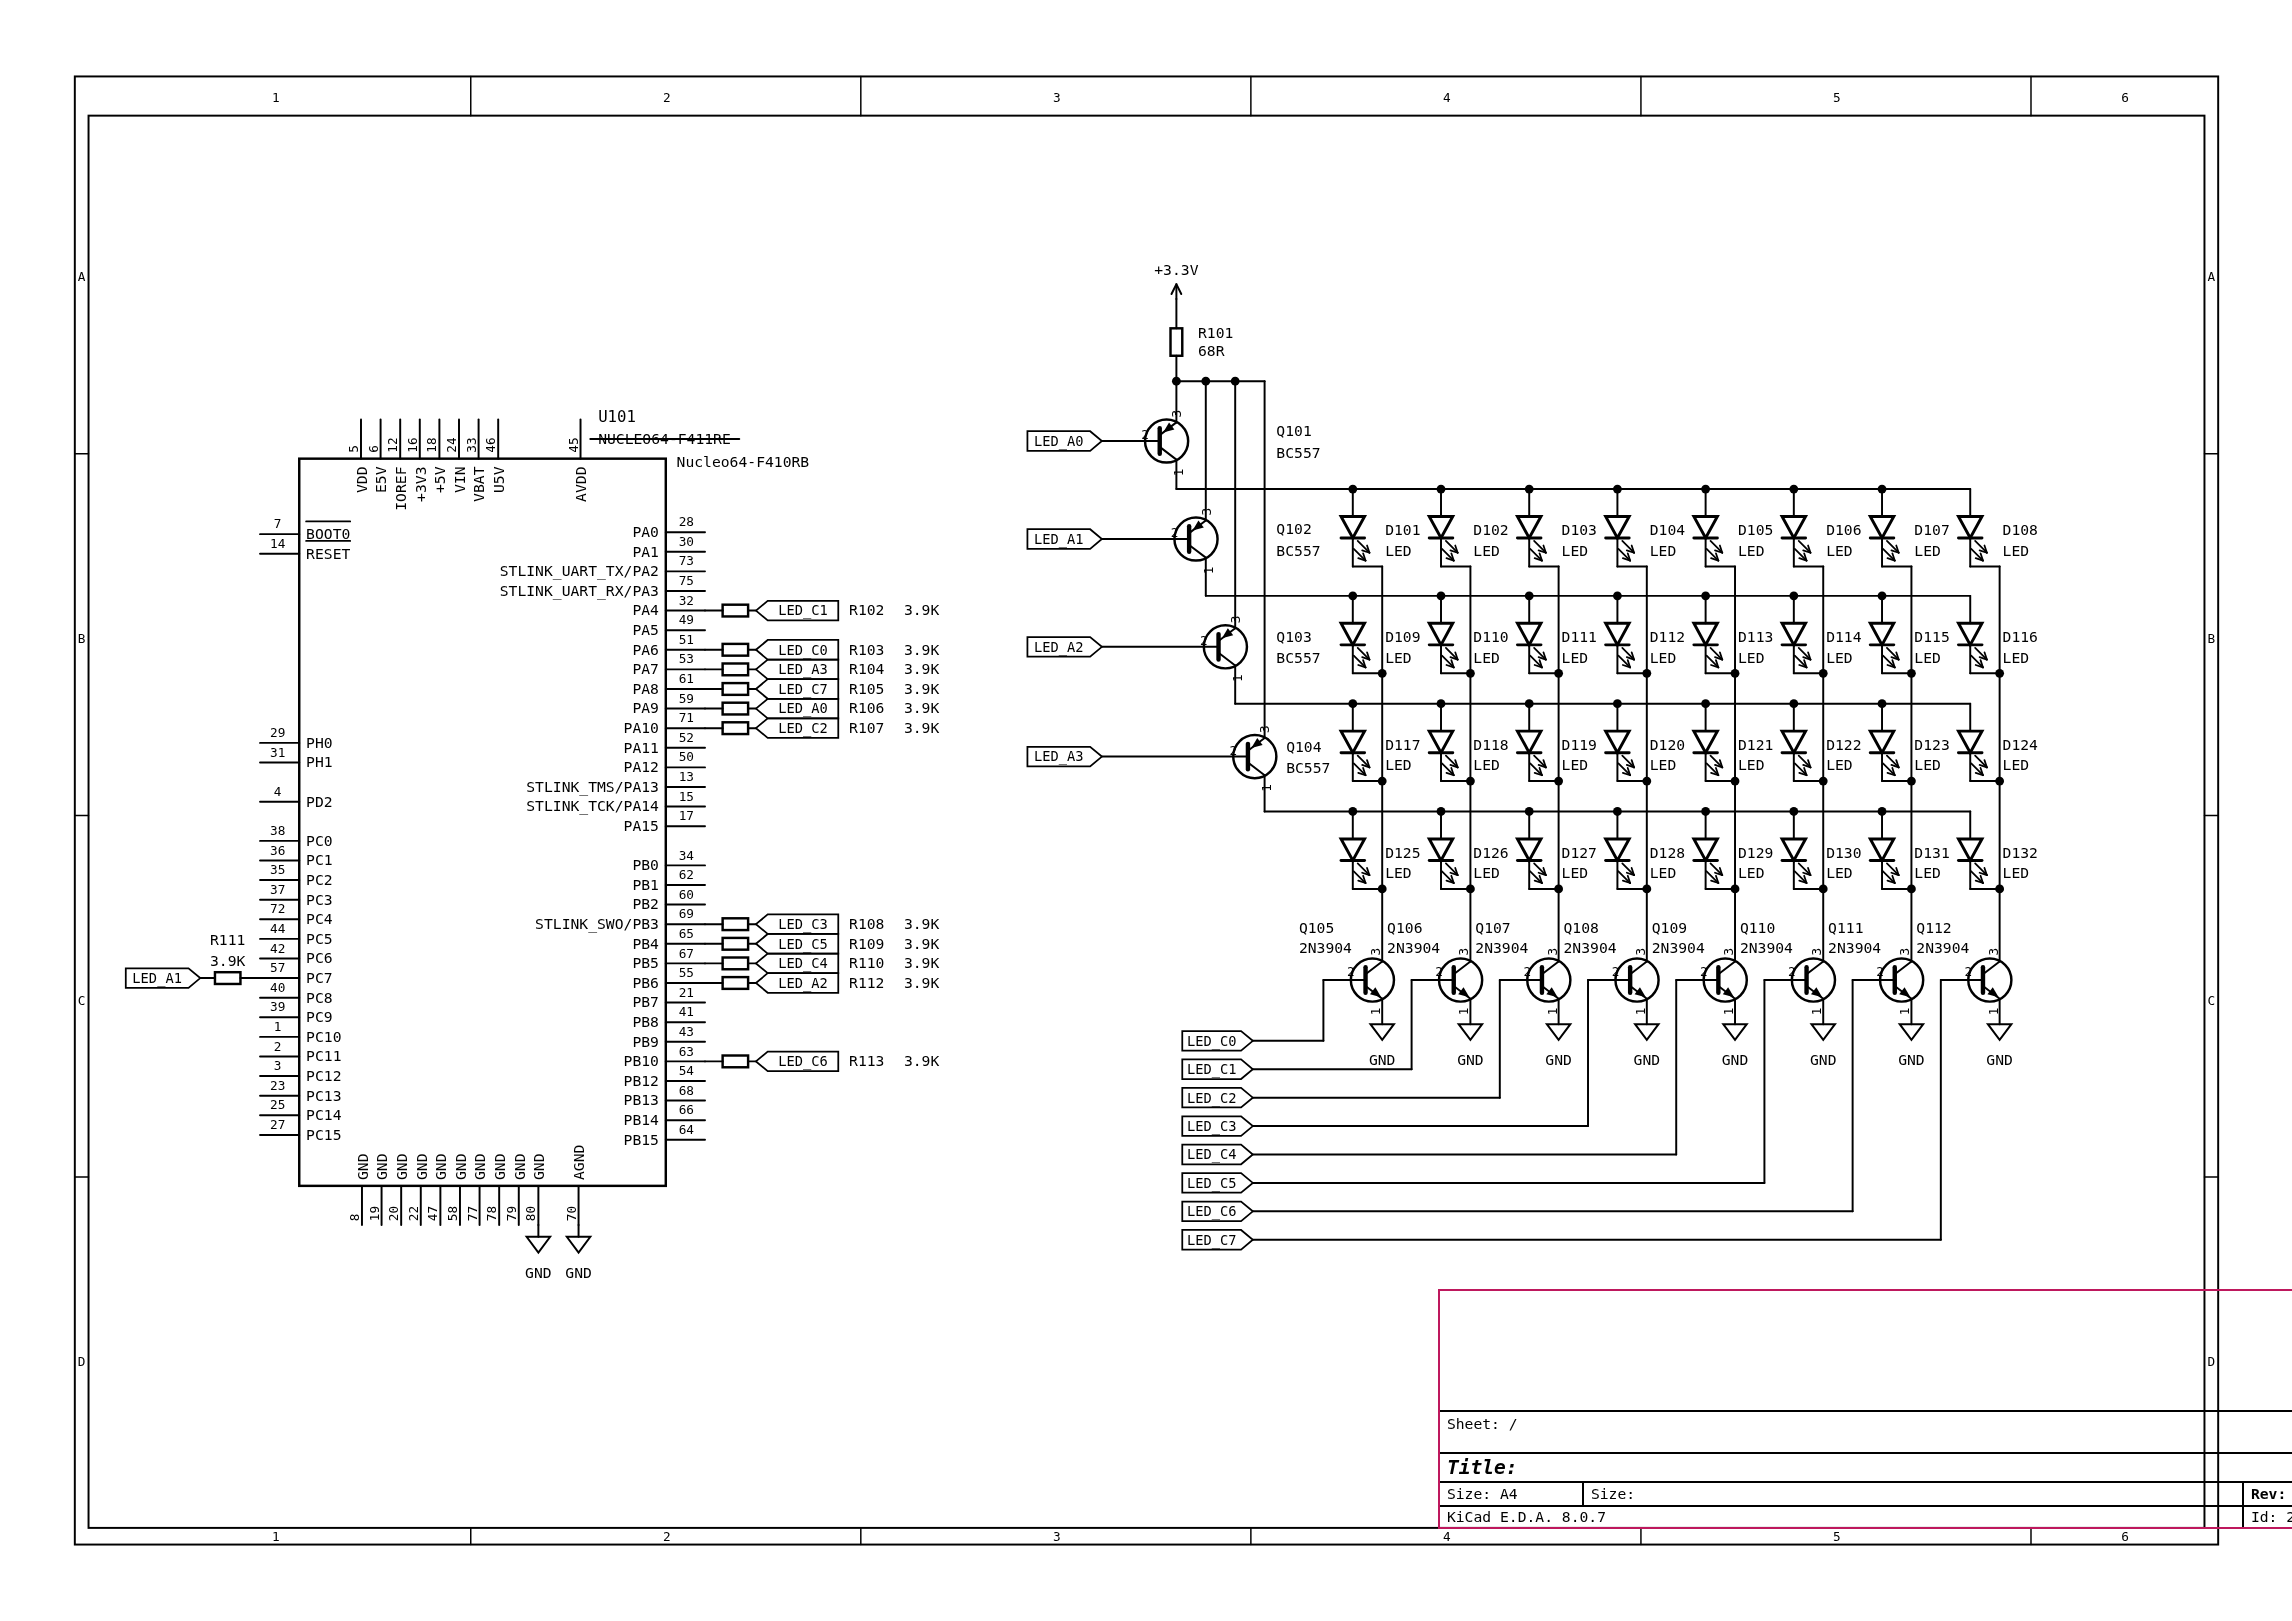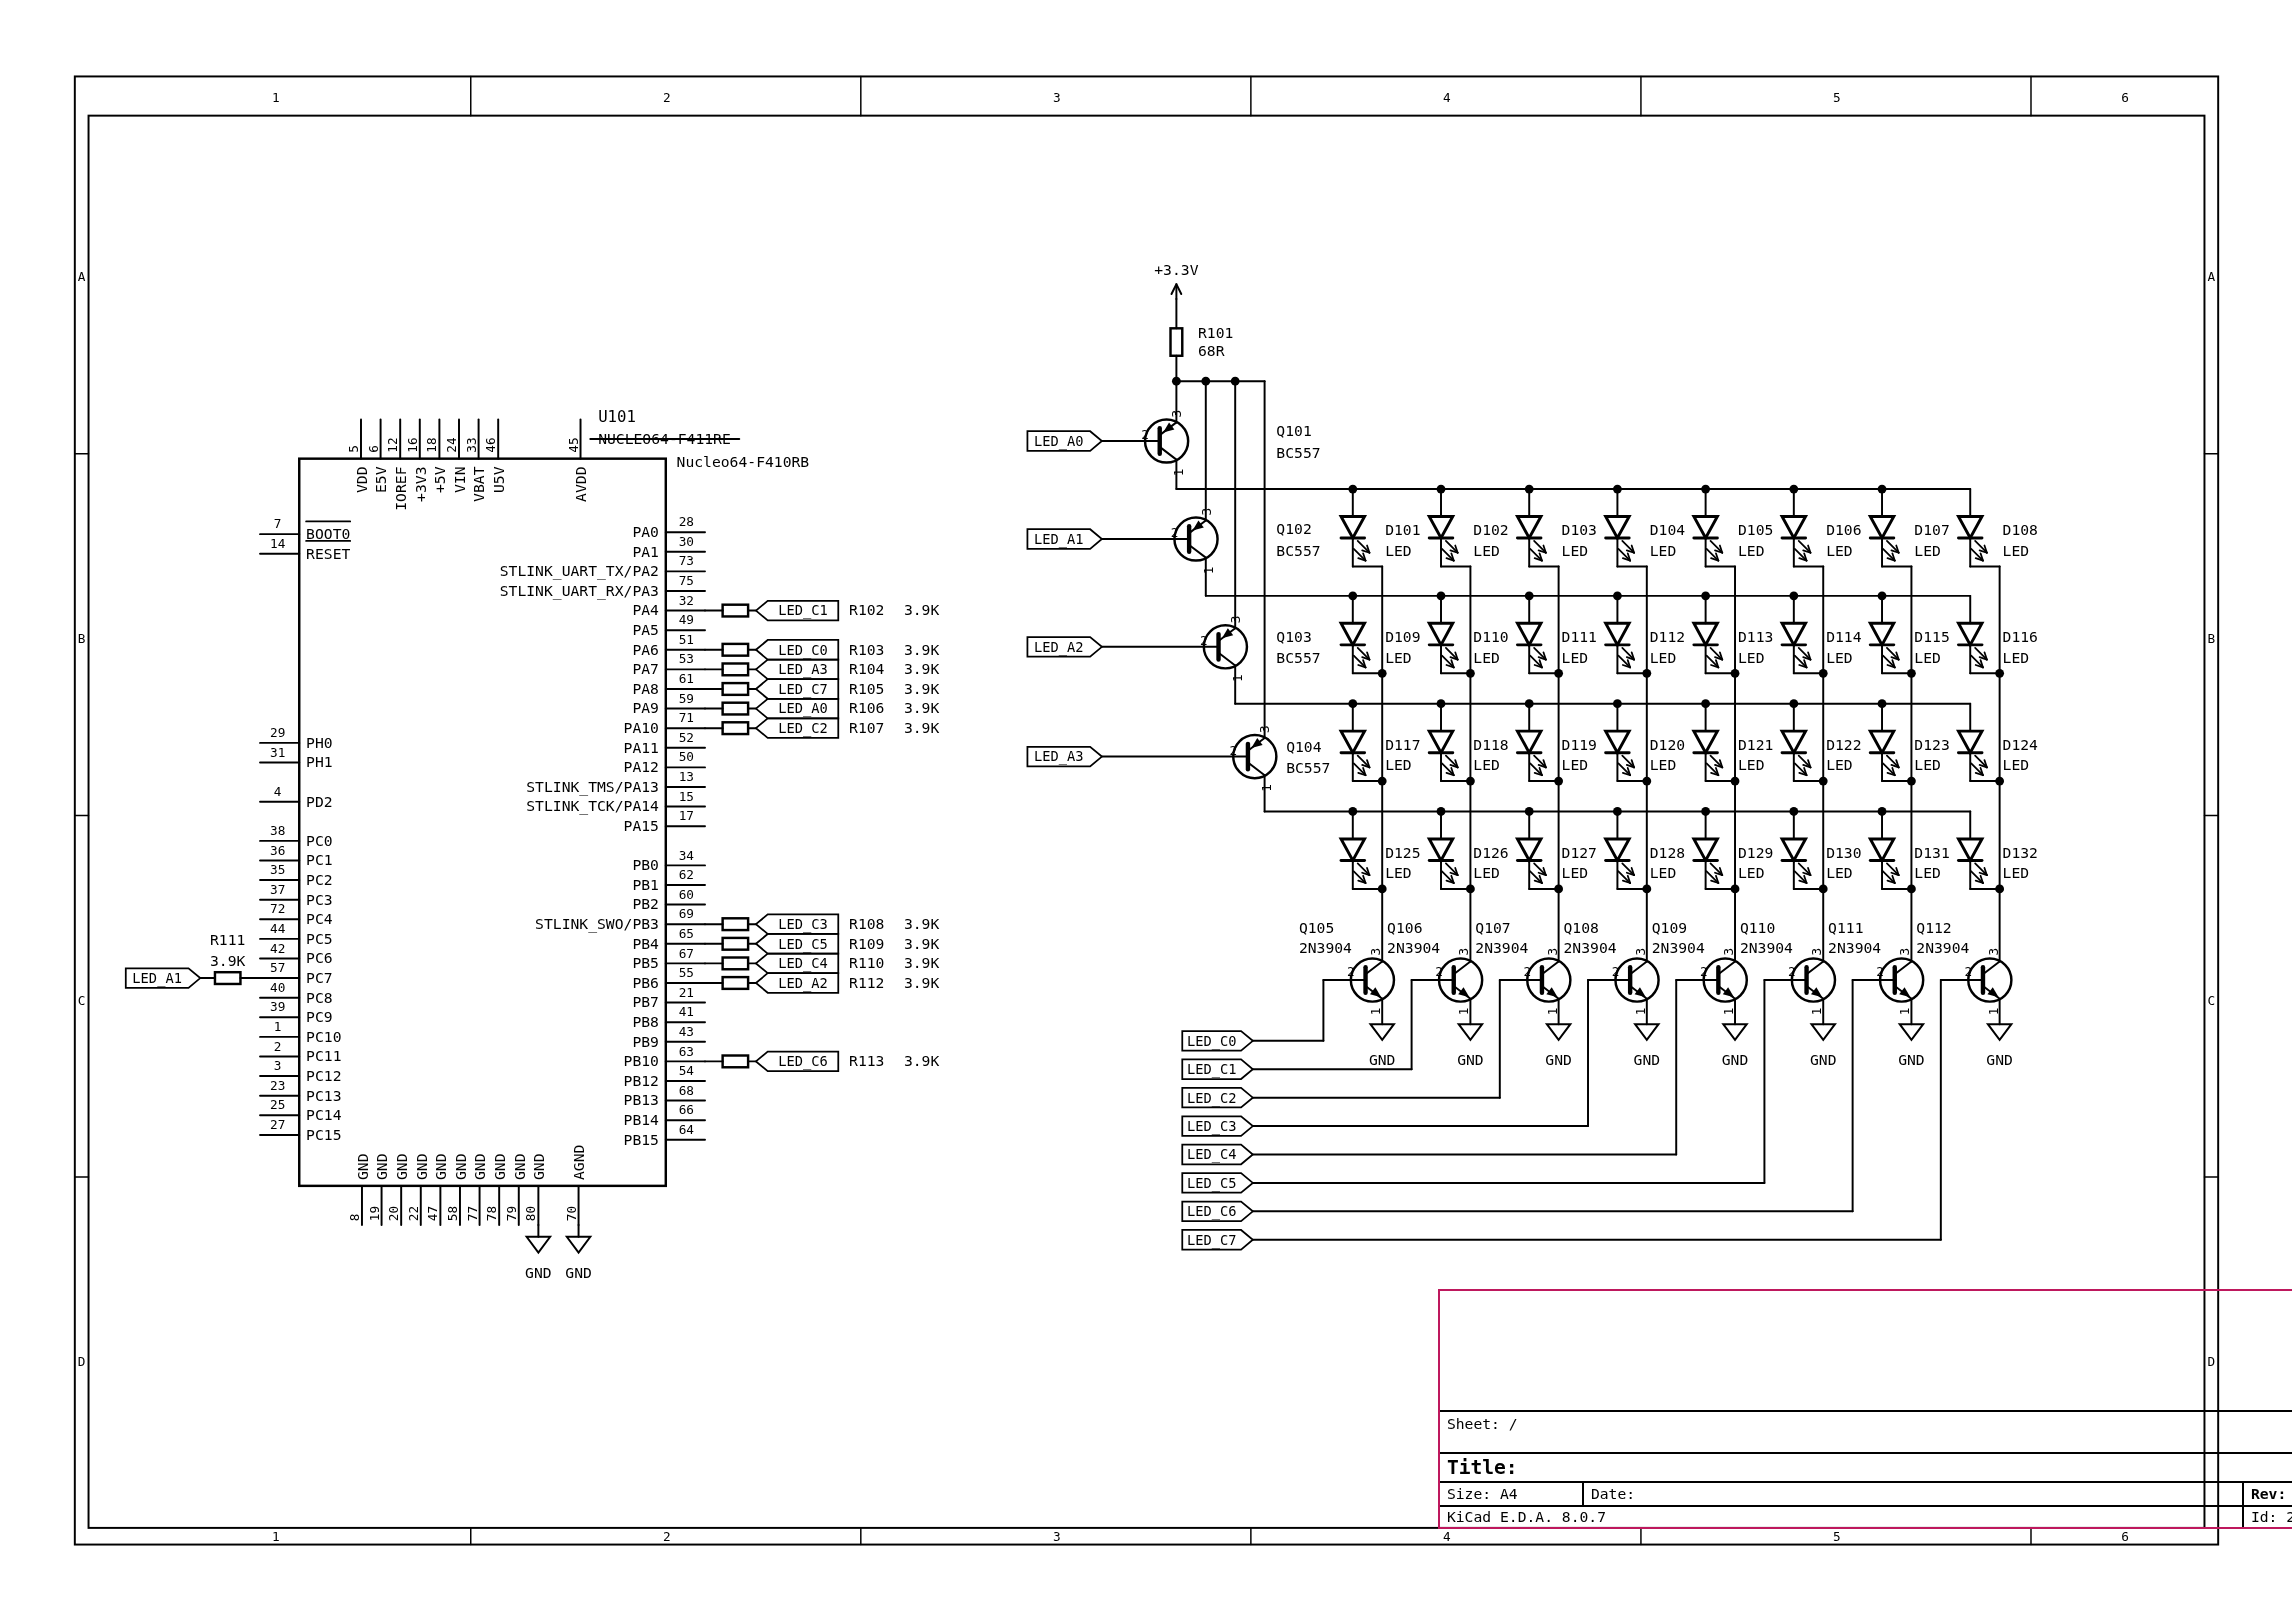--- a/index.html
+++ b/index.html
@@ -4,21 +4,21 @@
 <style>
   html,body{margin:0;padding:0;background:#ffffff;}
   body{position:relative;width:2293px;height:1621px;font-family:"DejaVu Sans Mono",monospace;color:#000;overflow:hidden;}
   #sch{position:absolute;left:0;top:0;}
   #sch text{font-family:"DejaVu Sans Mono",monospace;}
   .titleblock{position:absolute;left:1438px;top:1289px;width:972px;height:240px;border:2px solid #be185d;box-sizing:border-box;font-size:14.7px;background:transparent;}
   .tb-row{box-sizing:border-box;border-top:2px solid #000;overflow:hidden;}
   .tb-comment{height:119px;border-top:none;}
   .tb-sheetfile{height:42px;padding:2px 0 0 6.9px;line-height:19.6px;}
   .tb-title{height:29px;padding-left:6.9px;display:flex;align-items:center;}
-  .tb-title span{font-weight:bold;font-size:19.6px;}
+  .tb-title span{font-weight:bold;font-style:italic;font-size:19.6px;}
   .tb-size{height:23.5px;display:flex;}
   .tb-bottom{height:22.5px;display:flex;}
   .tb-cell{box-sizing:border-box;padding-left:6.9px;display:flex;align-items:center;height:100%;text-align:center;}
   .c-size{width:142px;}
   .c-date{flex:1;border-left:2px solid #000;}
   .c-rev{width:166px;border-left:2px solid #000;font-weight:bold;}
   .c-tool{flex:1;}
   .c-id{width:166px;border-left:2px solid #000;}
 </style>
 </head>
@@ -1238,21 +1238,21 @@
 <div class="titleblock">
   <div class="tb-row tb-comment"></div>
   <div class="tb-row tb-sheetfile">
     <div>Sheet: /</div>
   </div>
   <div class="tb-row tb-title">
     <span>Title:</span>
   </div>
   <div class="tb-row tb-size">
     <div class="tb-cell c-size">Size: A4</div>
-    <div class="tb-cell c-date">Date:</div>
+    <div class="tb-cell c-date">Size:</div>
     <div class="tb-cell c-rev">Rev:</div>
   </div>
   <div class="tb-row tb-bottom">
     <div class="tb-cell c-tool">KiCad E.D.A. 8.0.7</div>
     <div class="tb-cell c-id">Id: 2/1</div>
   </div>
 </div>
 
 
 </body></html>

